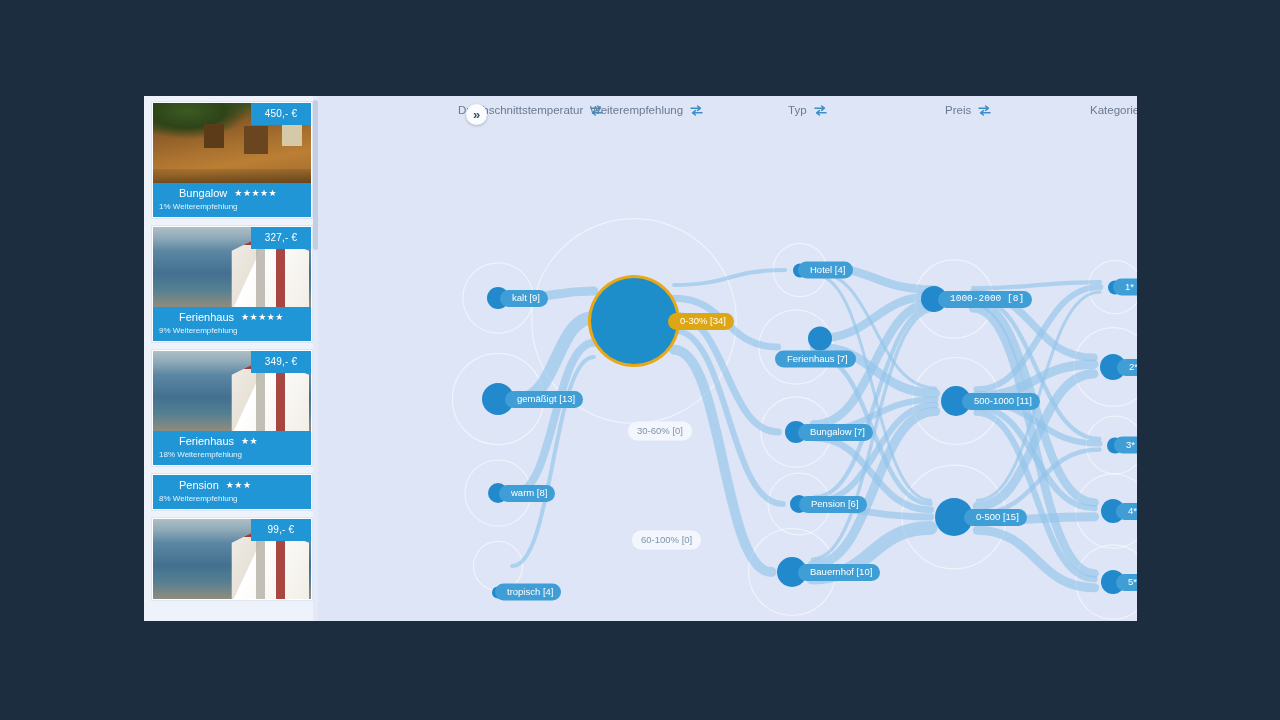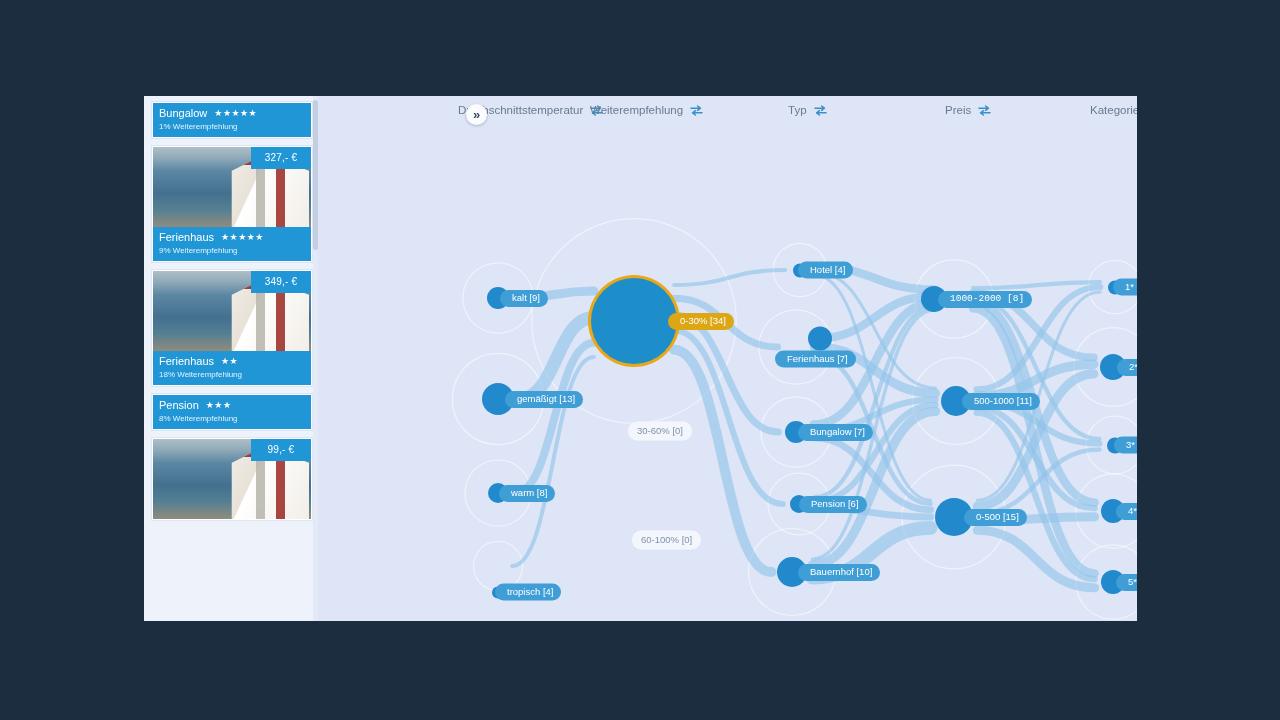--- a/index.html
+++ b/index.html
@@ -141,20 +141,21 @@
     padding: 3px 6px 5px 6px;
     background: #2196d6;
   }
   .card-title-row {
     display: flex; align-items: center; gap: 7px;
   }
   .card-title {
     color: #ffffff;
     font-size: 11px;
     line-height: 14px;
+    margin-left: 20px;
   }
   .stars {
     color: #ffffff;
     font-size: 9px;
     letter-spacing: .5px;
     line-height: 14px;
   }
   .card-sub {
     color: #e4f2fb;
     font-size: 8px;
@@ -254,20 +255,24 @@
 </head>
 <body>
 
 <div id="app-root">
 
   <div id="window">
 
     <div id="sidebar">
       <div id="card-list">
           <div class="card">
+            <div class="card-photo">
+              <div class="photo-bungalow"></div>
+              <div class="price-badge">450,- €</div>
+            </div>
             <div class="card-body">
               <div class="card-title-row">
                 <span class="card-title">Bungalow</span>
                 <span class="stars">★★★★★</span>
               </div>
               <div class="card-sub">1% Weiterempfehlung</div>
             </div>
           </div>
           <div class="card">
             <div class="card-photo">

